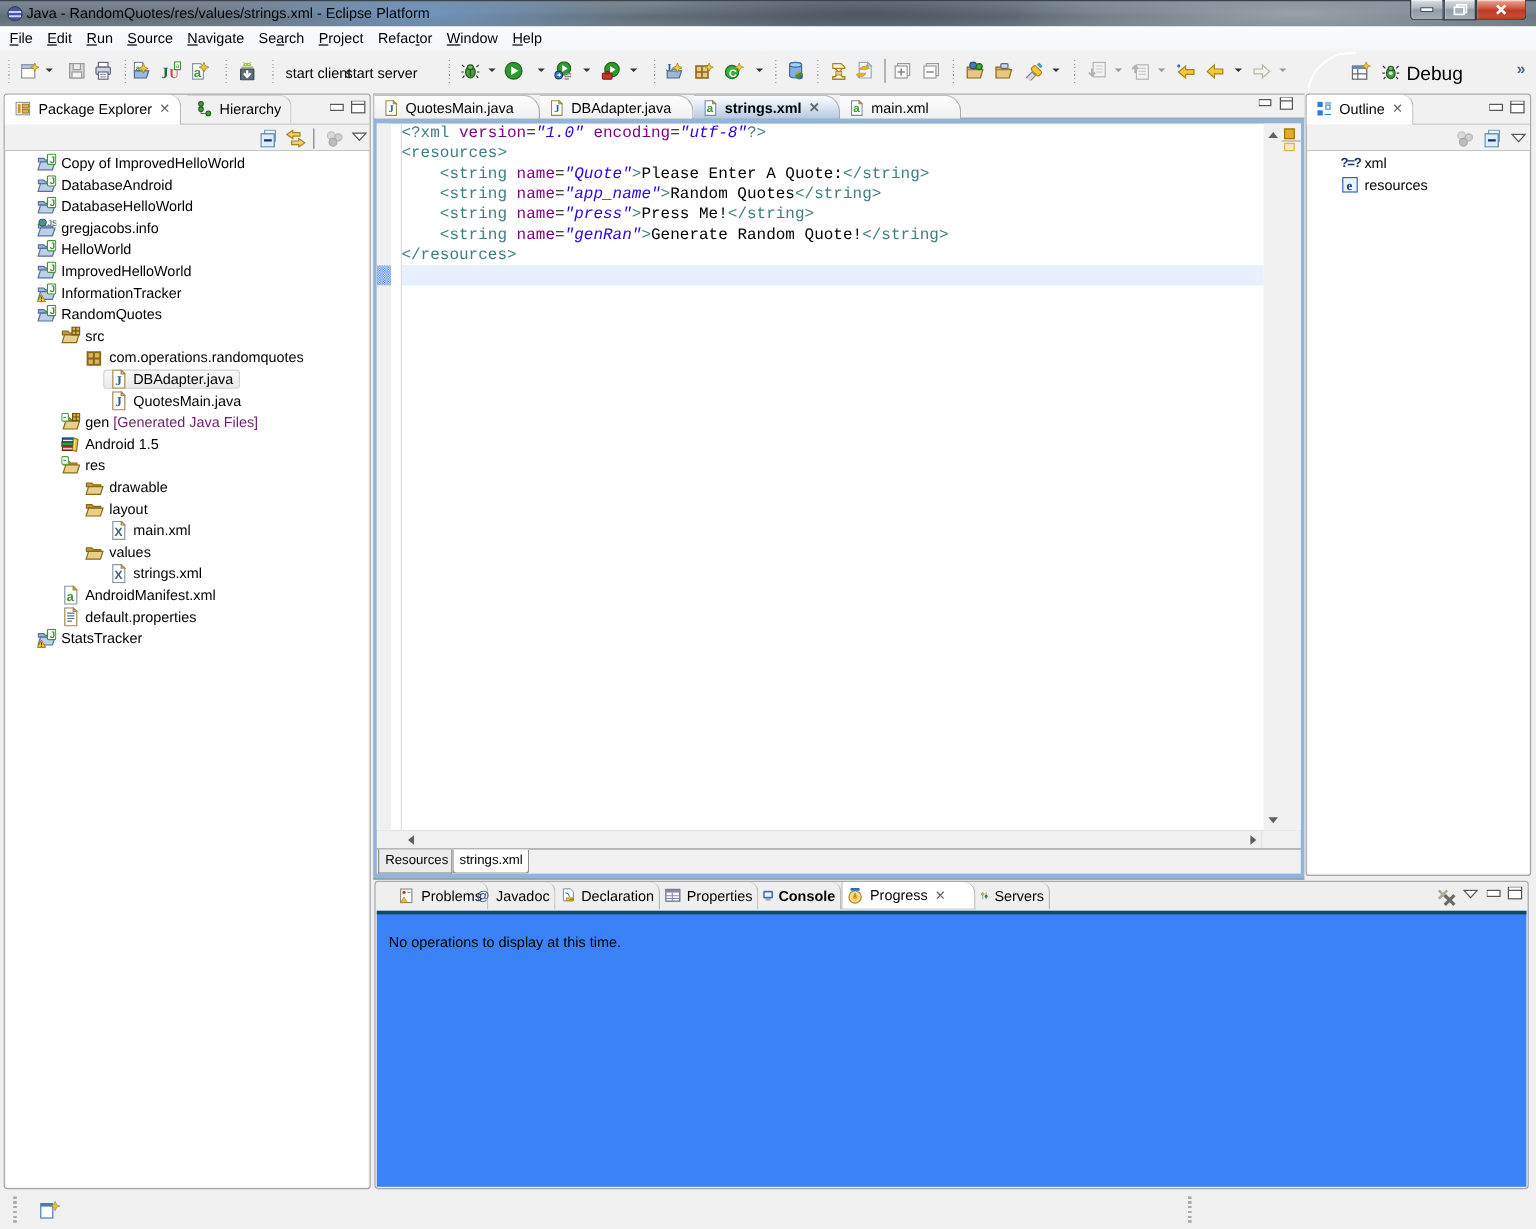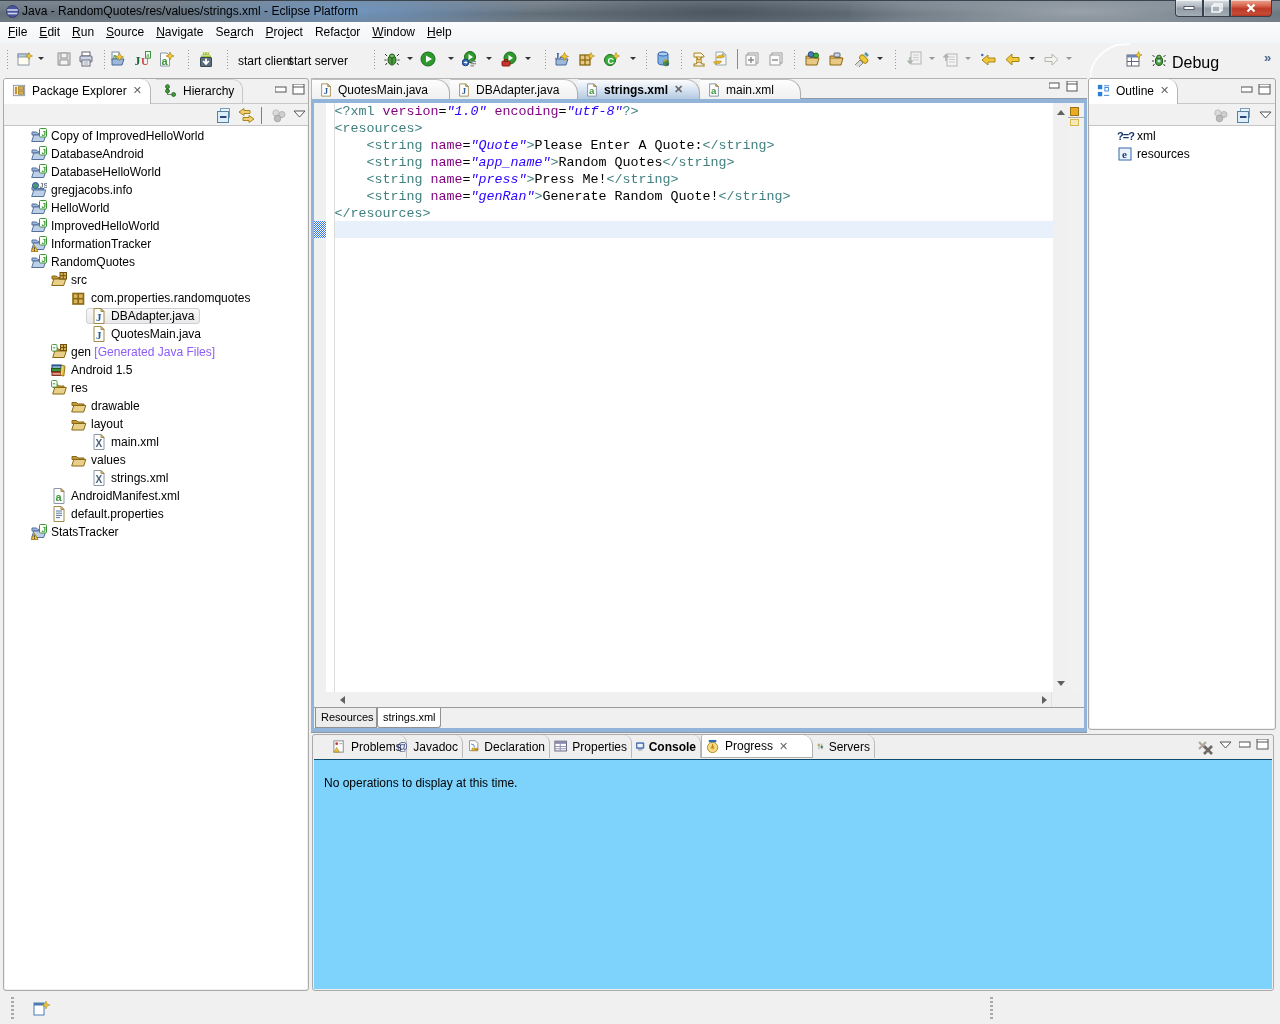--- a/index.html
+++ b/index.html
@@ -62,21 +62,21 @@
 .closex { margin-left:6px; color:#666; font-size:11px; }
 .minmax { position:absolute; top:5px; }
 .vtoolbar { position:absolute; left:0; top:25px; right:0; height:22px; border-bottom:1px solid #c6c6c6; }
 .vcontent { position:absolute; left:1px; right:1px; bottom:1px; background:#fff; overflow:hidden; }
 
 
 .tree { position:absolute; left:0; top:1px; width:100%; }
 .trow { height:18px; display:flex; align-items:center; white-space:nowrap; }
 .trow svg { flex:0 0 16px; }
 .trow .txt { margin-left:4px; color:#000; }
-.gray { color:#8b5cf6; }
+.gray { color:#701a75; }
 .sel { background:linear-gradient(to bottom,#f8f8f8,#eaeaec); border:1px solid #d0d0d3; border-radius:3px; }
 
 
 #editor { position:absolute; left:311px; top:78px; width:776px; height:655px; background:#92b4d8; }
 #edtabs { position:absolute; left:0px; top:0px; right:0px; height:21px; background:#f1f1f1; border-bottom:1px solid #909aa5; border-top:1px solid #b5b5b5; border-left:1px solid #b5b5b5;}
 .edtab { position:absolute; top:0; height:20px; background:linear-gradient(to bottom,#fdfdfd,#f0f0f0);
   border-right:1px solid #acacac; border-top:1px solid #c0c0c0; border-radius:1px 14px 0 0;
   display:flex; align-items:center; padding:0 10px 0 7px; }
 .edtab .lbl { margin-left:5px; }
 #edtab-active { background:linear-gradient(to bottom,#fcfdfe 0%,#dce7f3 45%,#b3c9e1 100%); font-weight:bold; }
@@ -97,21 +97,21 @@
 .subtab { position:absolute; top:0; height:20px; border:1px solid #919191; border-top:none; background:#ececec; padding:3px 4px 0 5px; font-size:11px; }
 #subtab-active { background:#fff; border-radius:0 0 3px 3px; }
 
 
 #bottompanel { position:absolute; left:312px; top:734px; width:962px; height:257px;
   background:#efefef; border:1px solid #a9a9a9; border-radius:3px; }
 .btab { position:absolute; top:0; height:23px; display:flex; align-items:center; padding:0 4px;
   border-right:1px solid #bbb; border-radius:0 8px 0 0; }
 .btab .lbl { margin-left:4px; white-space:nowrap; }
 #btab-active { background:#fff; border:1px solid #b0b0b0; border-top:none; border-radius:2px 10px 0 0; }
-#bcontent { position:absolute; left:1px; right:1px; top:24px; bottom:1px; background:#7dd3fc; border-top:1px solid #0c4a6e; }
+#bcontent { position:absolute; left:1px; right:1px; top:24px; bottom:1px; background:#3b82f6; border-top:3px solid #0c4a6e; }
 
 
 #statusbar { left:0; top:992px; width:1280px; height:32px; background:#f0f0f0; }
 .dots { position:absolute; width:3px; height:22px;
   background-image:repeating-linear-gradient(to bottom,#aaa 0 2px,transparent 2px 4px); }
 </style>
 </head>
 <body>
 
 <div class="abs" id="titlebar">
@@ -489,21 +489,21 @@
             <line x1="9" y1="3.7" x2="15.5" y2="3.7" stroke="#6e5210"></line>
           </svg>
           <span class="txt">src</span>
         </div>
         <div class="trow" style="padding-left:66px">
           <svg width="16" height="16" viewBox="0 0 16 16">
             <rect x="2" y="3.5" width="10.5" height="10.5" fill="#dcb45c" stroke="#8a6914" stroke-width="1.6"></rect>
             <line x1="7.2" y1="3.5" x2="7.2" y2="14" stroke="#8a6914" stroke-width="1.6"></line>
             <line x1="2" y1="8.7" x2="12.5" y2="8.7" stroke="#8a6914" stroke-width="1.6"></line>
           </svg>
-          <span class="txt">com.properties.randomquotes</span>
+          <span class="txt">com.operations.randomquotes</span>
         </div>
         <div class="trow" style="padding-left:86px">
           <span class="sel" style="display:flex;align-items:center;padding:0 5px 0 4px;margin-left:-5px;height:16px">
             <svg width="16" height="16" viewBox="0 0 16 16">
               <path d="M3 0.5 L10 0.5 L13 3.5 L13 15.5 L3 15.5 Z" fill="#fefefc" stroke="#a08c4a"></path>
               <path d="M10 0.5 L10 3.5 L13 3.5 Z" fill="#e3cf8e" stroke="#a08c4a"></path>
               <text x="5" y="12.5" font-size="11" font-weight="bold" fill="#2a5a9a" font-family="Liberation Serif">J</text>
             </svg>
             <span class="txt">DBAdapter.java</span>
           </span>

